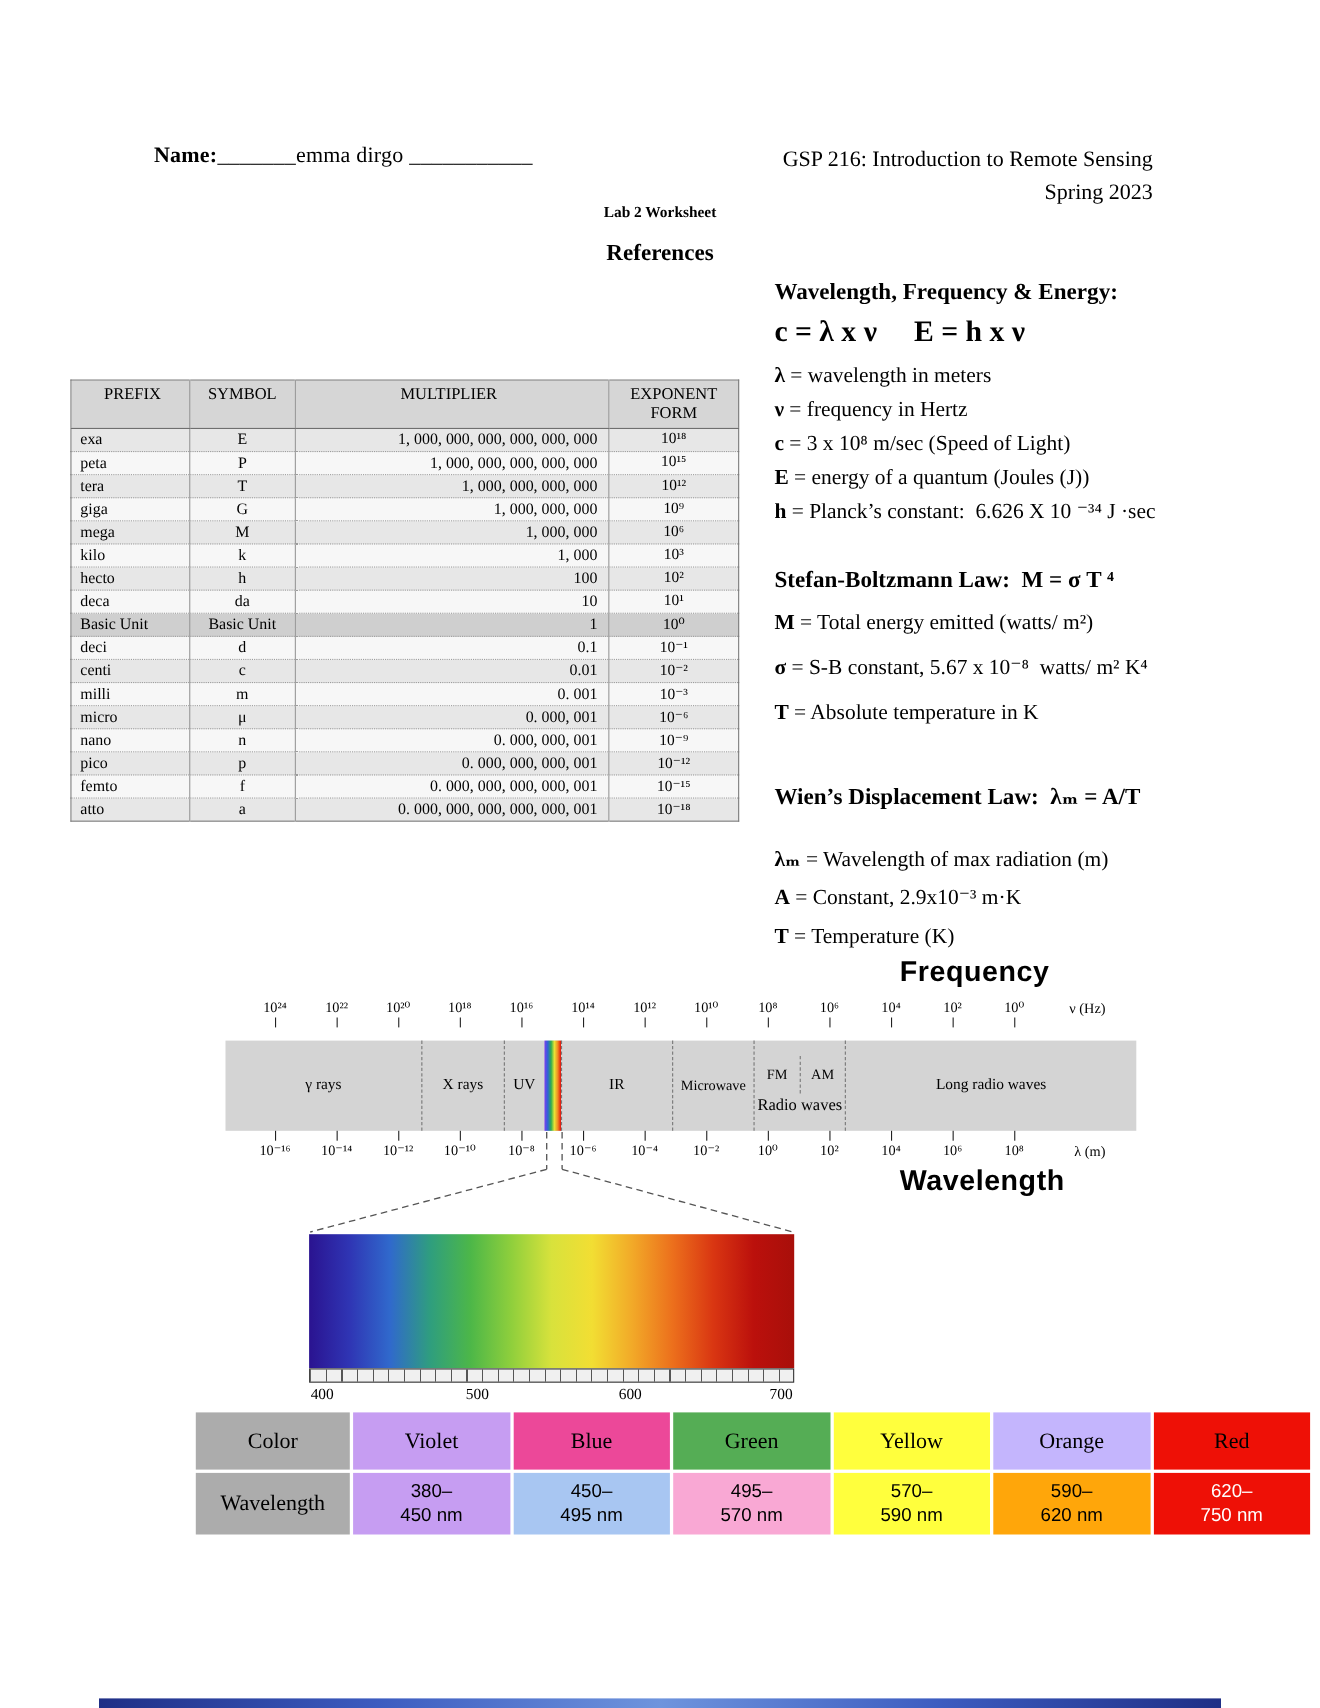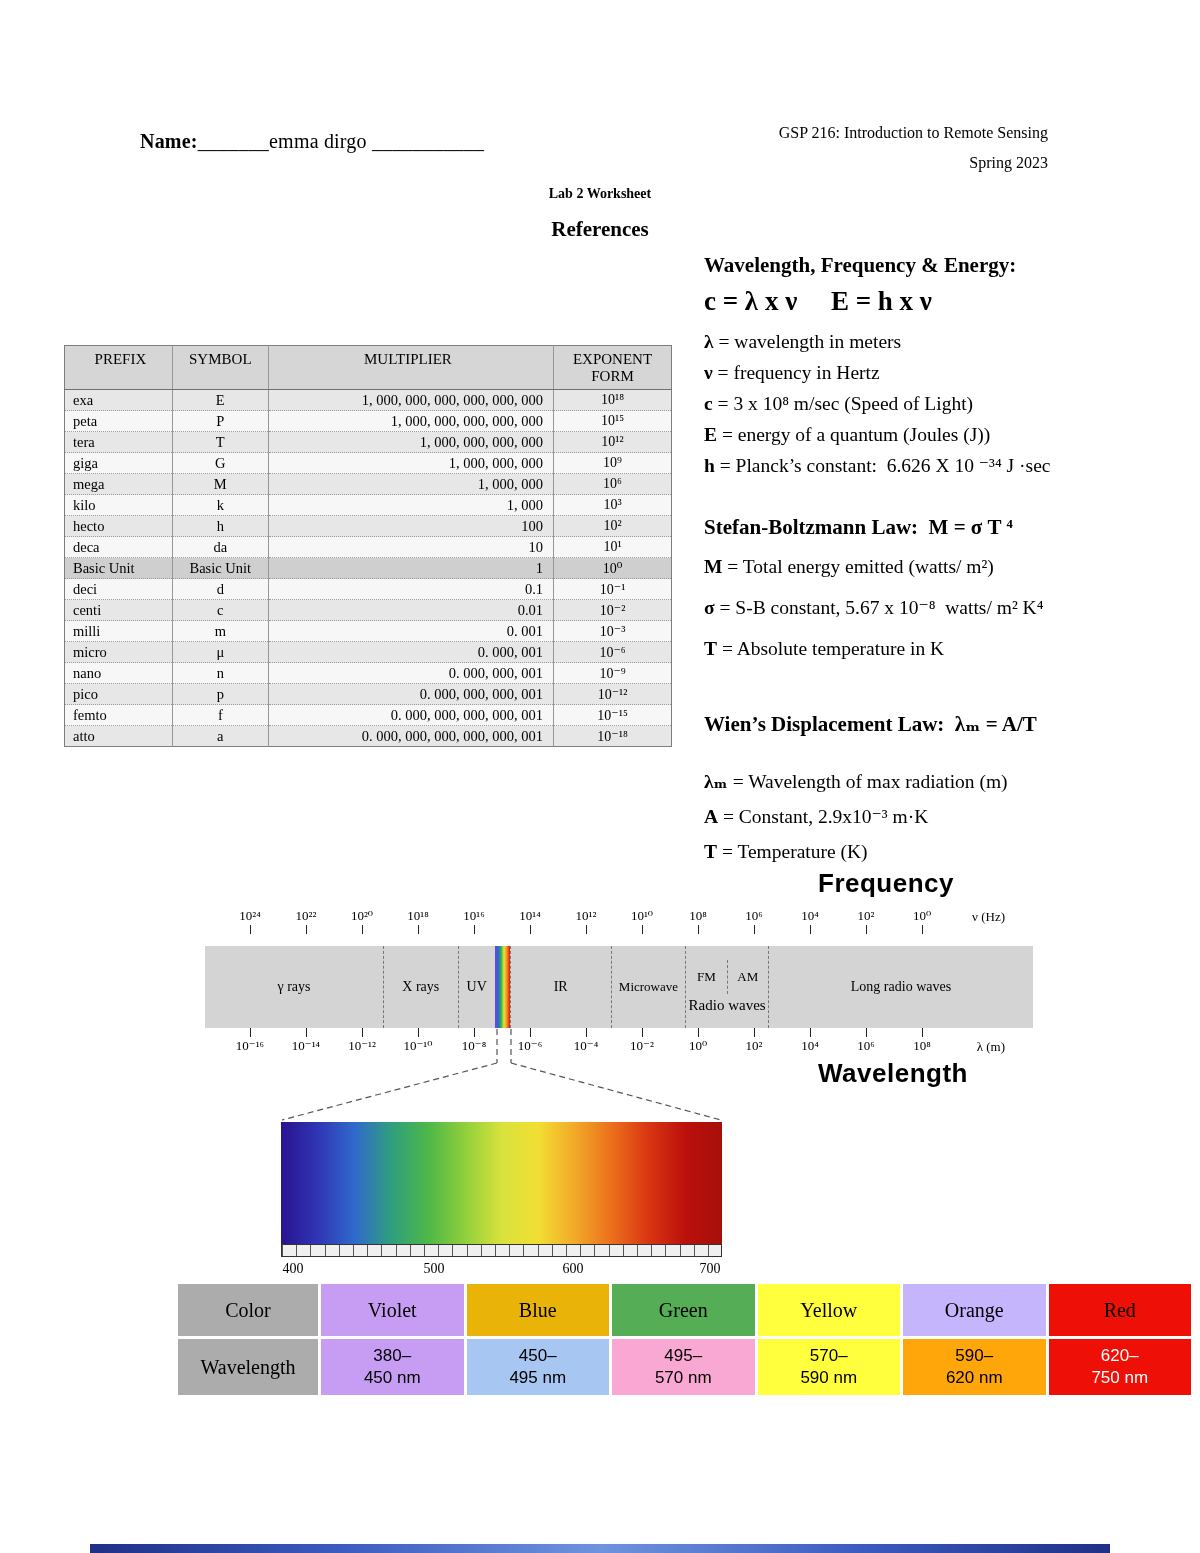--- a/index.html
+++ b/index.html
@@ -3,21 +3,21 @@
 <meta charset="utf-8">
 <style>
   * { margin:0; padding:0; box-sizing:border-box; }
   body { background:#9a9a9a; font-family:"Liberation Serif","DejaVu Serif",serif; }
   .page { position:relative; width:1200px; height:1553px; margin:0 auto; background:#ffffff; color:#000; overflow:hidden; }
   .abs { position:absolute; }
   .bold { font-weight:bold; }
 
   
   .name-line { left:140px; top:130px; font-size:20px; letter-spacing:0.2px; }
-  .course-block { right:152px; top:118px; text-align:right; font-size:16px; line-height:30px; }
+  .course-block { right:152px; top:130px; text-align:right; font-size:20px; line-height:30px; }
   .doc-title { left:0; right:0; top:186px; text-align:center; font-weight:bold; font-size:14px; }
   .doc-subtitle { left:0; right:0; top:217px; text-align:center; font-weight:bold; font-size:21px; }
 
   
   .prefix-table { position:absolute; left:64px; top:345px; width:608px; border-collapse:collapse; border:1px solid #7d7d7d; font-size:14.5px; }
   .prefix-table th, .prefix-table td { border-left:1px solid #979797; }
   .prefix-table th:first-child, .prefix-table td:first-child { border-left:none; }
   .prefix-table th { background:#d6d6d6; font-weight:normal; font-size:15px; text-align:center; vertical-align:top; padding:5px 4px 4px; border-bottom:1px solid #6f6f6f; }
   .prefix-table td { border-bottom:1px dotted #9c9c9c; height:21px; padding:0 4px; }
   .prefix-table tbody tr:last-child td { border-bottom:none; }
@@ -474,21 +474,21 @@
     <span class="s2">600</span>
     <span class="s3">700</span>
   </div>
 
   <div class="color-table abs">
     <div class="ct-row ct-names">
       <div class="ct-cell ct-head" style="background: rgb(172, 172, 172);">Color</div>
 
         <div class="ct-cell ct-name" style="background: rgb(198, 157, 242);">Violet</div>
 
-        <div class="ct-cell ct-name" style="background: #eab308;">Blue</div>
+        <div class="ct-cell ct-name" style="background: #ec4899;">Blue</div>
 
         <div class="ct-cell ct-name" style="background: rgb(85, 173, 85);">Green</div>
 
         <div class="ct-cell ct-name" style="background: rgb(255, 255, 61);">Yellow</div>
 
         <div class="ct-cell ct-name" style="background: #c4b5fd;">Orange</div>
 
         <div class="ct-cell ct-name" style="background: rgb(238, 16, 6);">Red</div>
       </div>
     <div class="ct-row ct-ranges">

